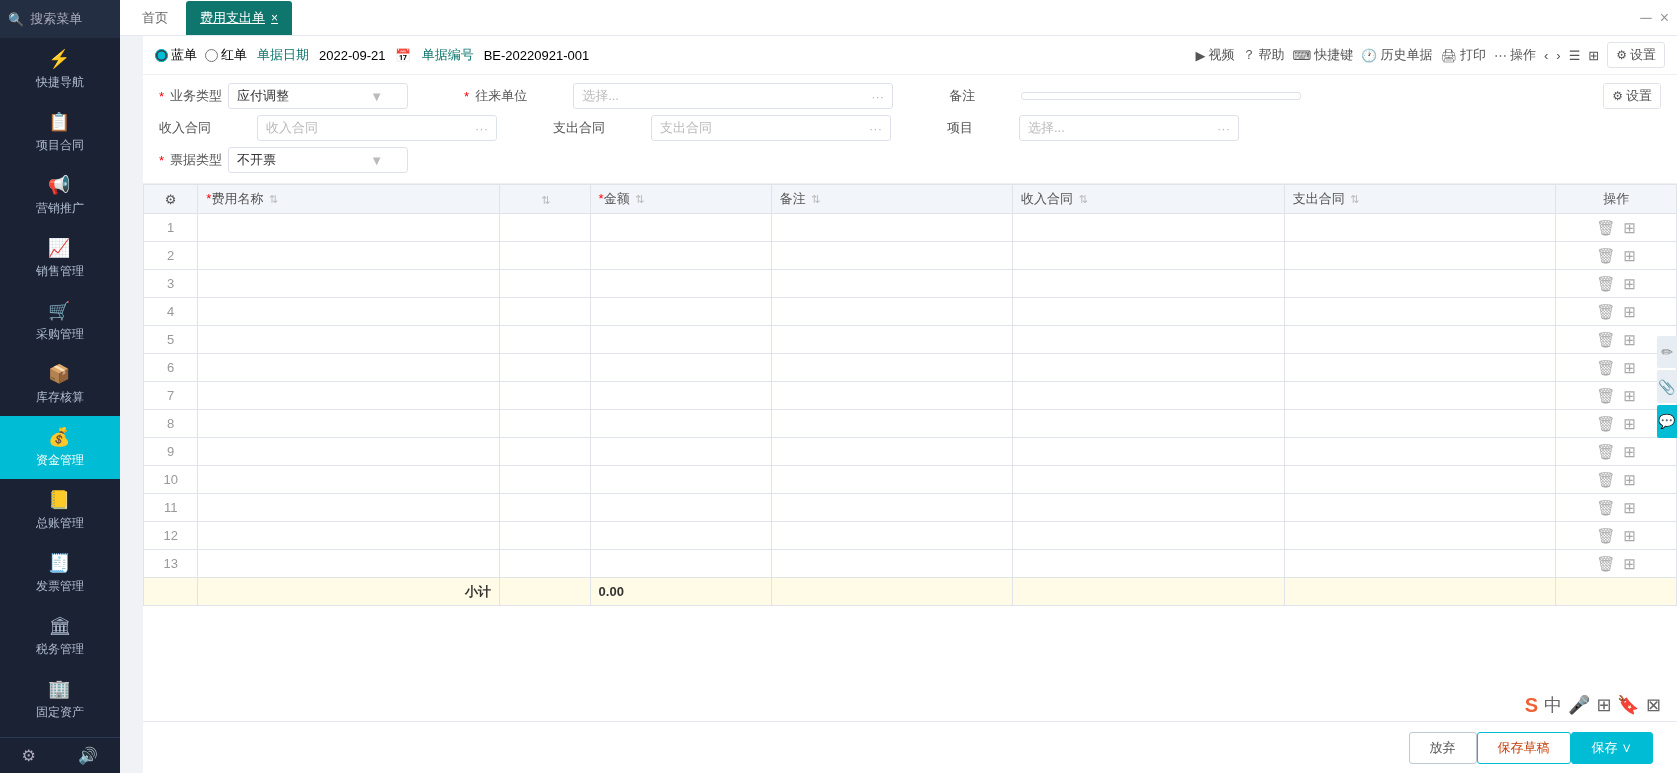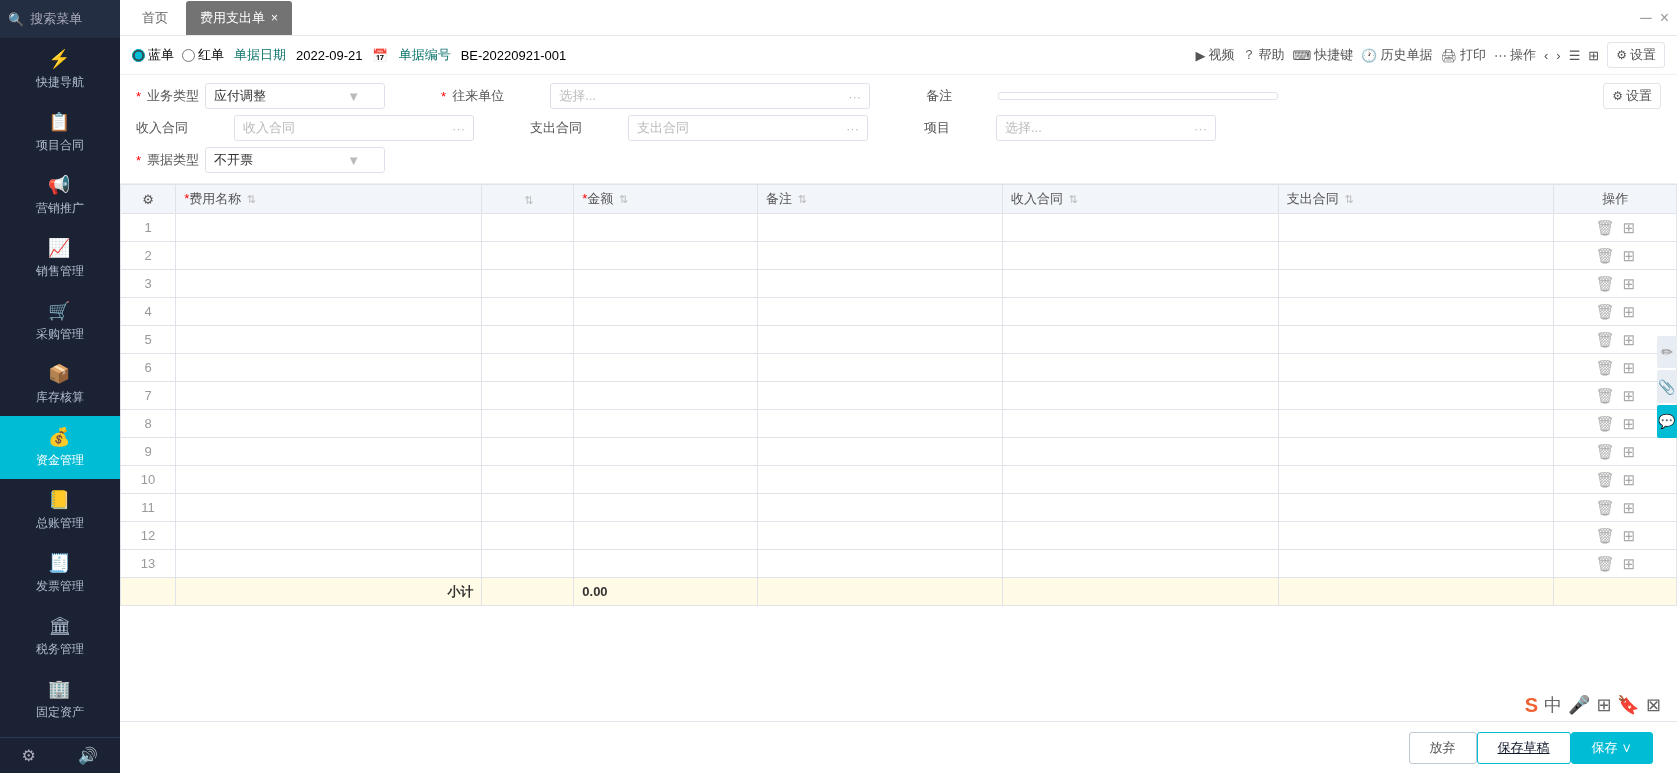--- a/index.html
+++ b/index.html
@@ -29,21 +29,21 @@
       flex: 1; display: flex; flex-direction: column; height: 773px; overflow: hidden;
     }
 
     
     .tab-bar {
       display: flex; align-items: center; background: #fff; border-bottom: 1px solid #e5e9ef; padding: 15px 8px; height: 36px; gap: 4px;
     }
     .tab {
       display: flex; align-items: center; padding: 6px 14px; border-radius: 3px 3px 0 0; cursor: pointer; font-size: 13px; color: #666; height: 34px;
     }
-    .tab.active { background: #737373; color: #fff; }
+    .tab.active { background: #0f766e; color: #fff; text-decoration: underline; }
     .tab .tab-close { margin-left: 6px; font-size: 12px; cursor: pointer; }
     .tab-bar-right { margin-left: auto; display: flex; align-items: center; gap: 8px; }
     .tab-bar-right span { cursor: pointer; color: #999; font-size: 16px; }
 
     
     .toolbar {
       display: flex; align-items: center; background: #fff; padding: 6px 12px; border-bottom: 1px solid #eef0f3; gap: 12px; flex-wrap: wrap;
     }
     .toolbar-left { display: flex; align-items: center; gap: 10px; }
     .radio-group { display: flex; align-items: center; gap: 8px; }
@@ -99,35 +99,35 @@
     .sort-icon { color: #bbb; font-size: 11px; margin-left: 2px; cursor: pointer; }
     .ops-icons { display: flex; align-items: center; justify-content: center; gap: 8px; }
     .ops-icons span { cursor: pointer; color: #aaa; font-size: 15px; }
 
     
     .footer-bar {
       background: #fff; border-top: 1px solid #e5e9ef; padding: 10px 24px; display: flex; align-items: center; justify-content: flex-end; height: 52px;
     }
     .btn { padding: 6px 20px; border-radius: 3px; cursor: pointer; font-size: 13px; border: 1px solid transparent; }
     .btn-default { background: #fff; border-color: #c0c8d4; color: #555; }
-    .btn-primary-outline { background: #fff; border-color: #00bcd4; color: #0f172a; text-decoration: underline; }
+    .btn-primary-outline { background: #fff; border-color: #00bcd4; color: #c2410c; }
     .btn-primary { background: #00bcd4; color: #fff; border-color: #00bcd4; }
 
     
     .right-tools {
       position: fixed; right: 0; top: 50%; transform: translateY(-50%); display: flex; flex-direction: column; gap: 2px; z-index: 100;
     }
     .right-tool-btn {
       width: 20px; background: #e8edf3; border-radius: 2px 0 0 2px; padding: 8px 2px; cursor: pointer; display: flex; align-items: center; justify-content: center; color: #888; font-size: 14px; writing-mode: vertical-rl;
     }
     .right-tool-btn.green { background: #00bcd4; color: #fff; }
 
     
     .content-wrapper {
-      flex: 1; display: flex; flex-direction: column; overflow: hidden;
+      flex: 1; display: flex; flex-direction: column; overflow: hidden; padding-left: 23px;
     }
 
     
     .cal-icon { color: #bbb; font-size: 13px; cursor: pointer; }
 
     
     .bottom-icons {
       display: flex; align-items: center; justify-content: flex-end; padding: 4px 16px; background: #fff; gap: 6px;
     }
     .bottom-icon { font-size: 18px; cursor: pointer; color: #666; }

